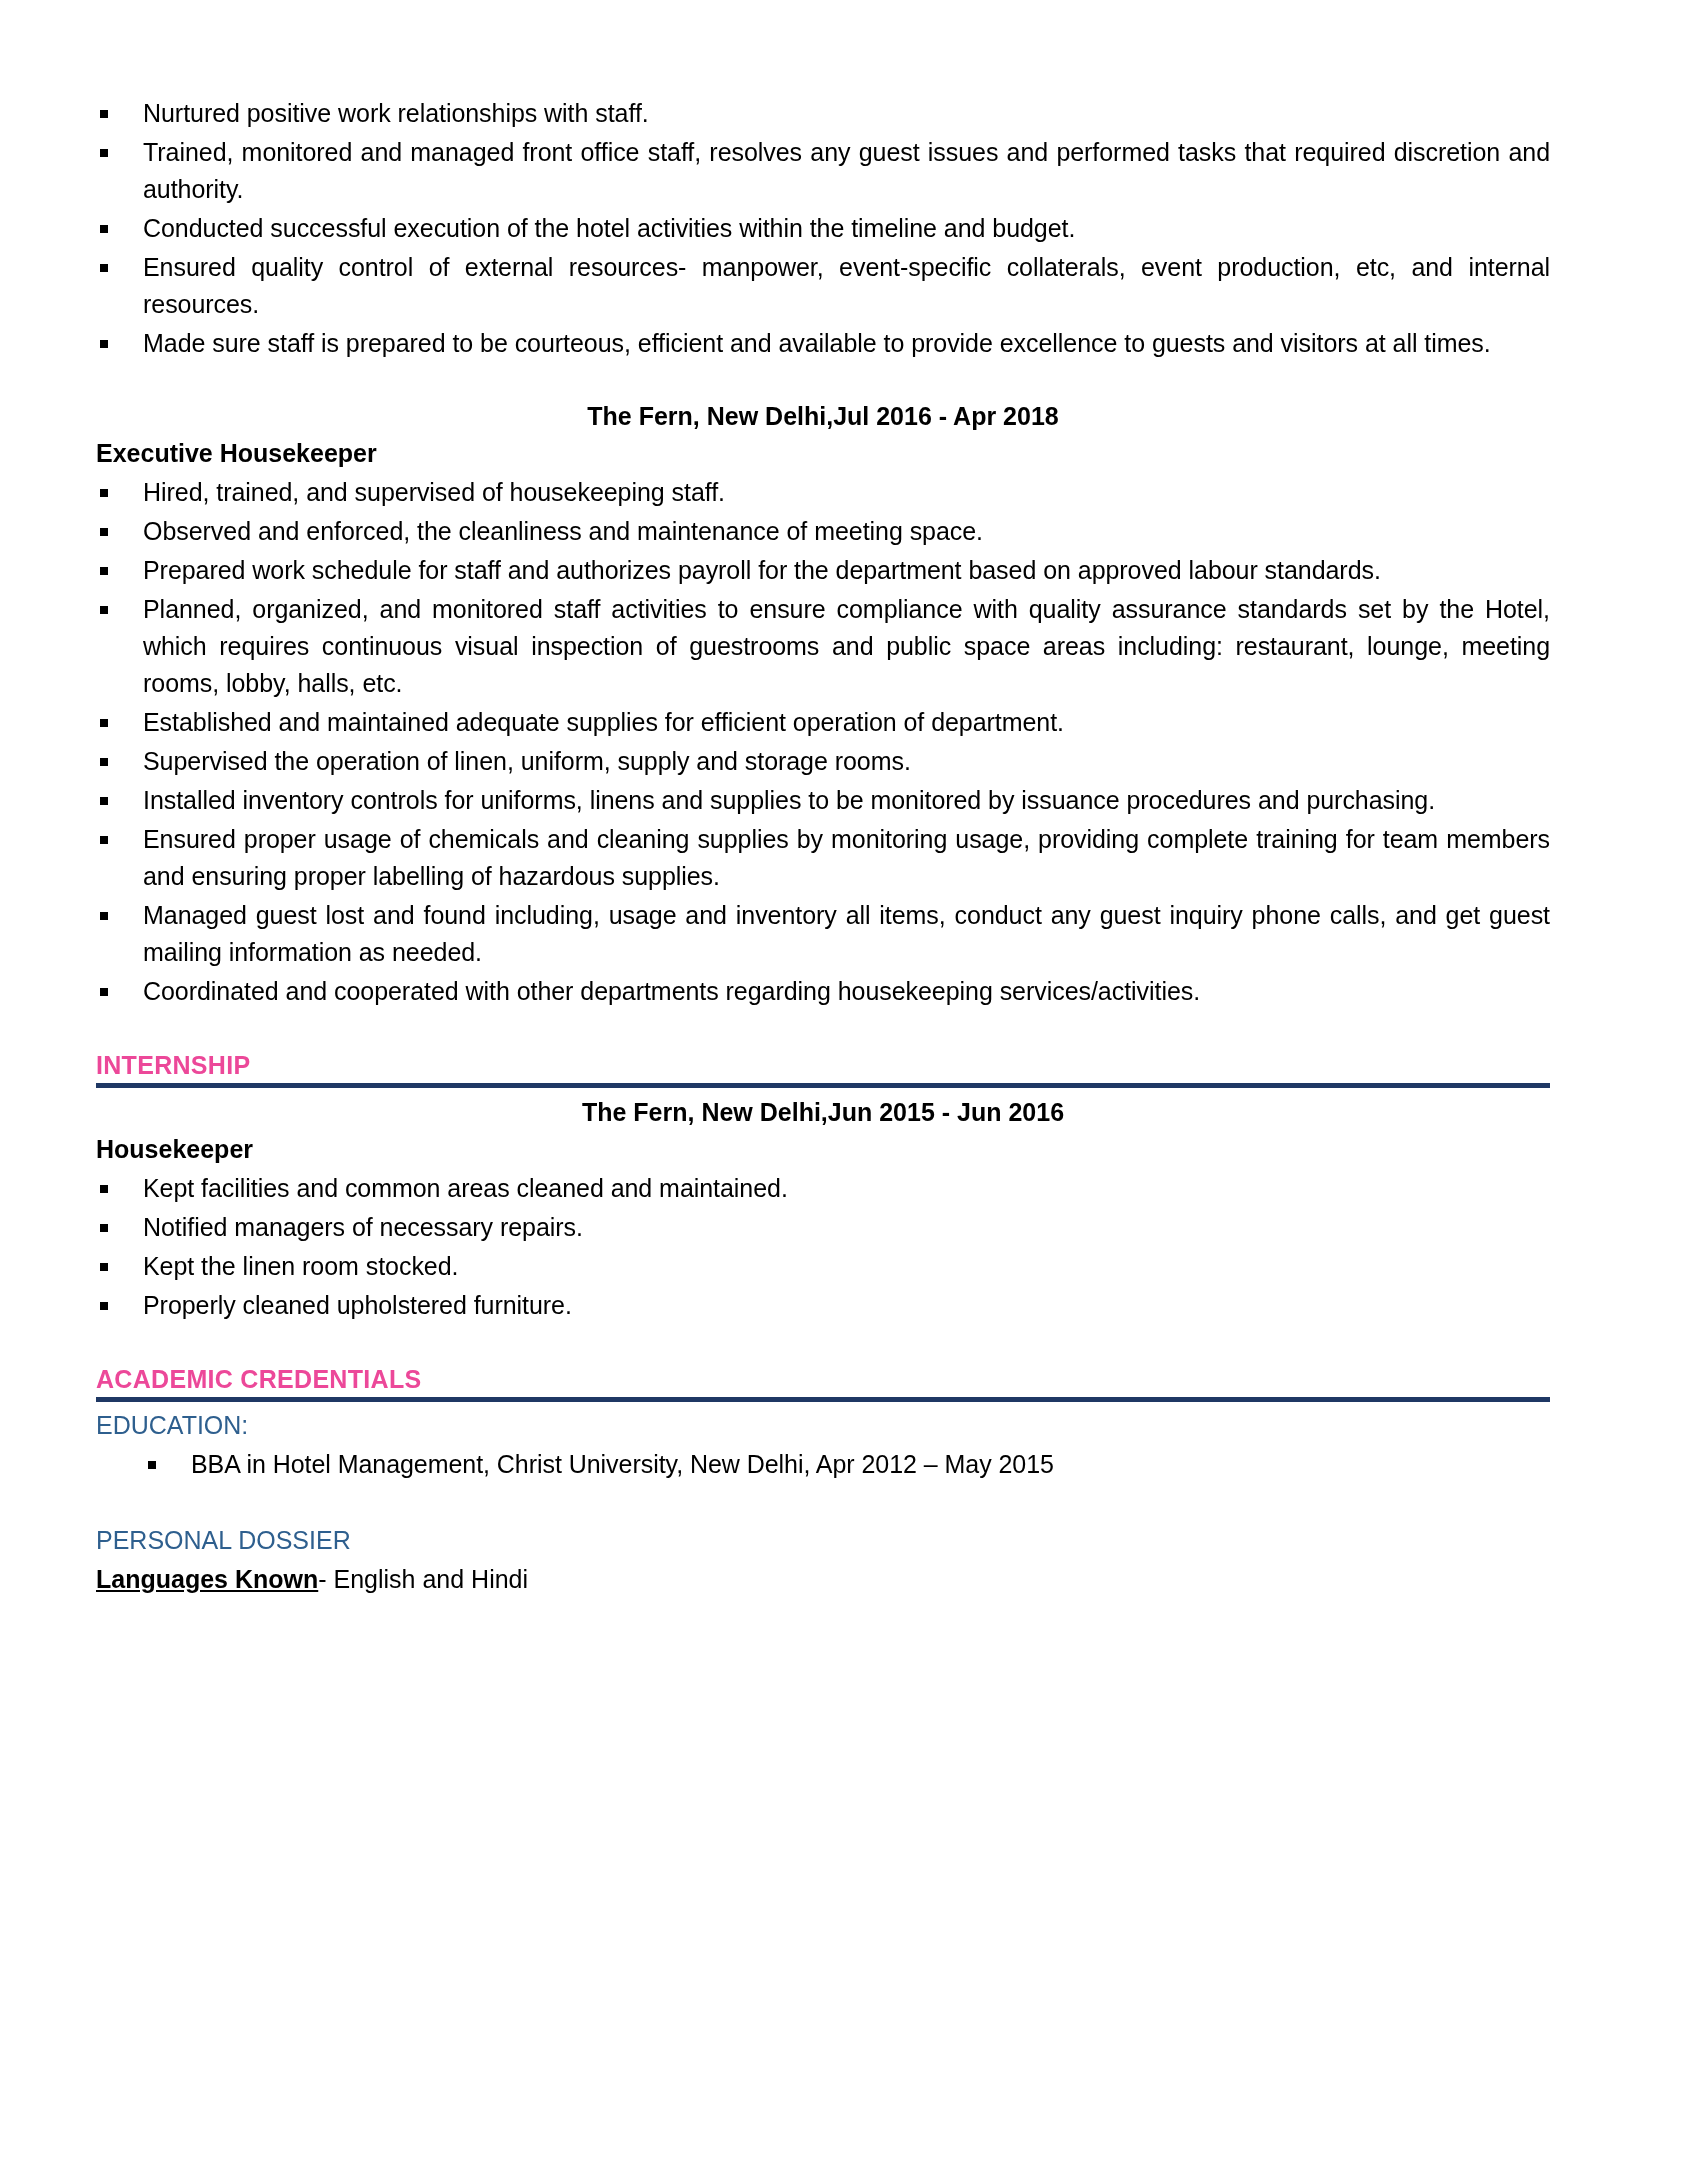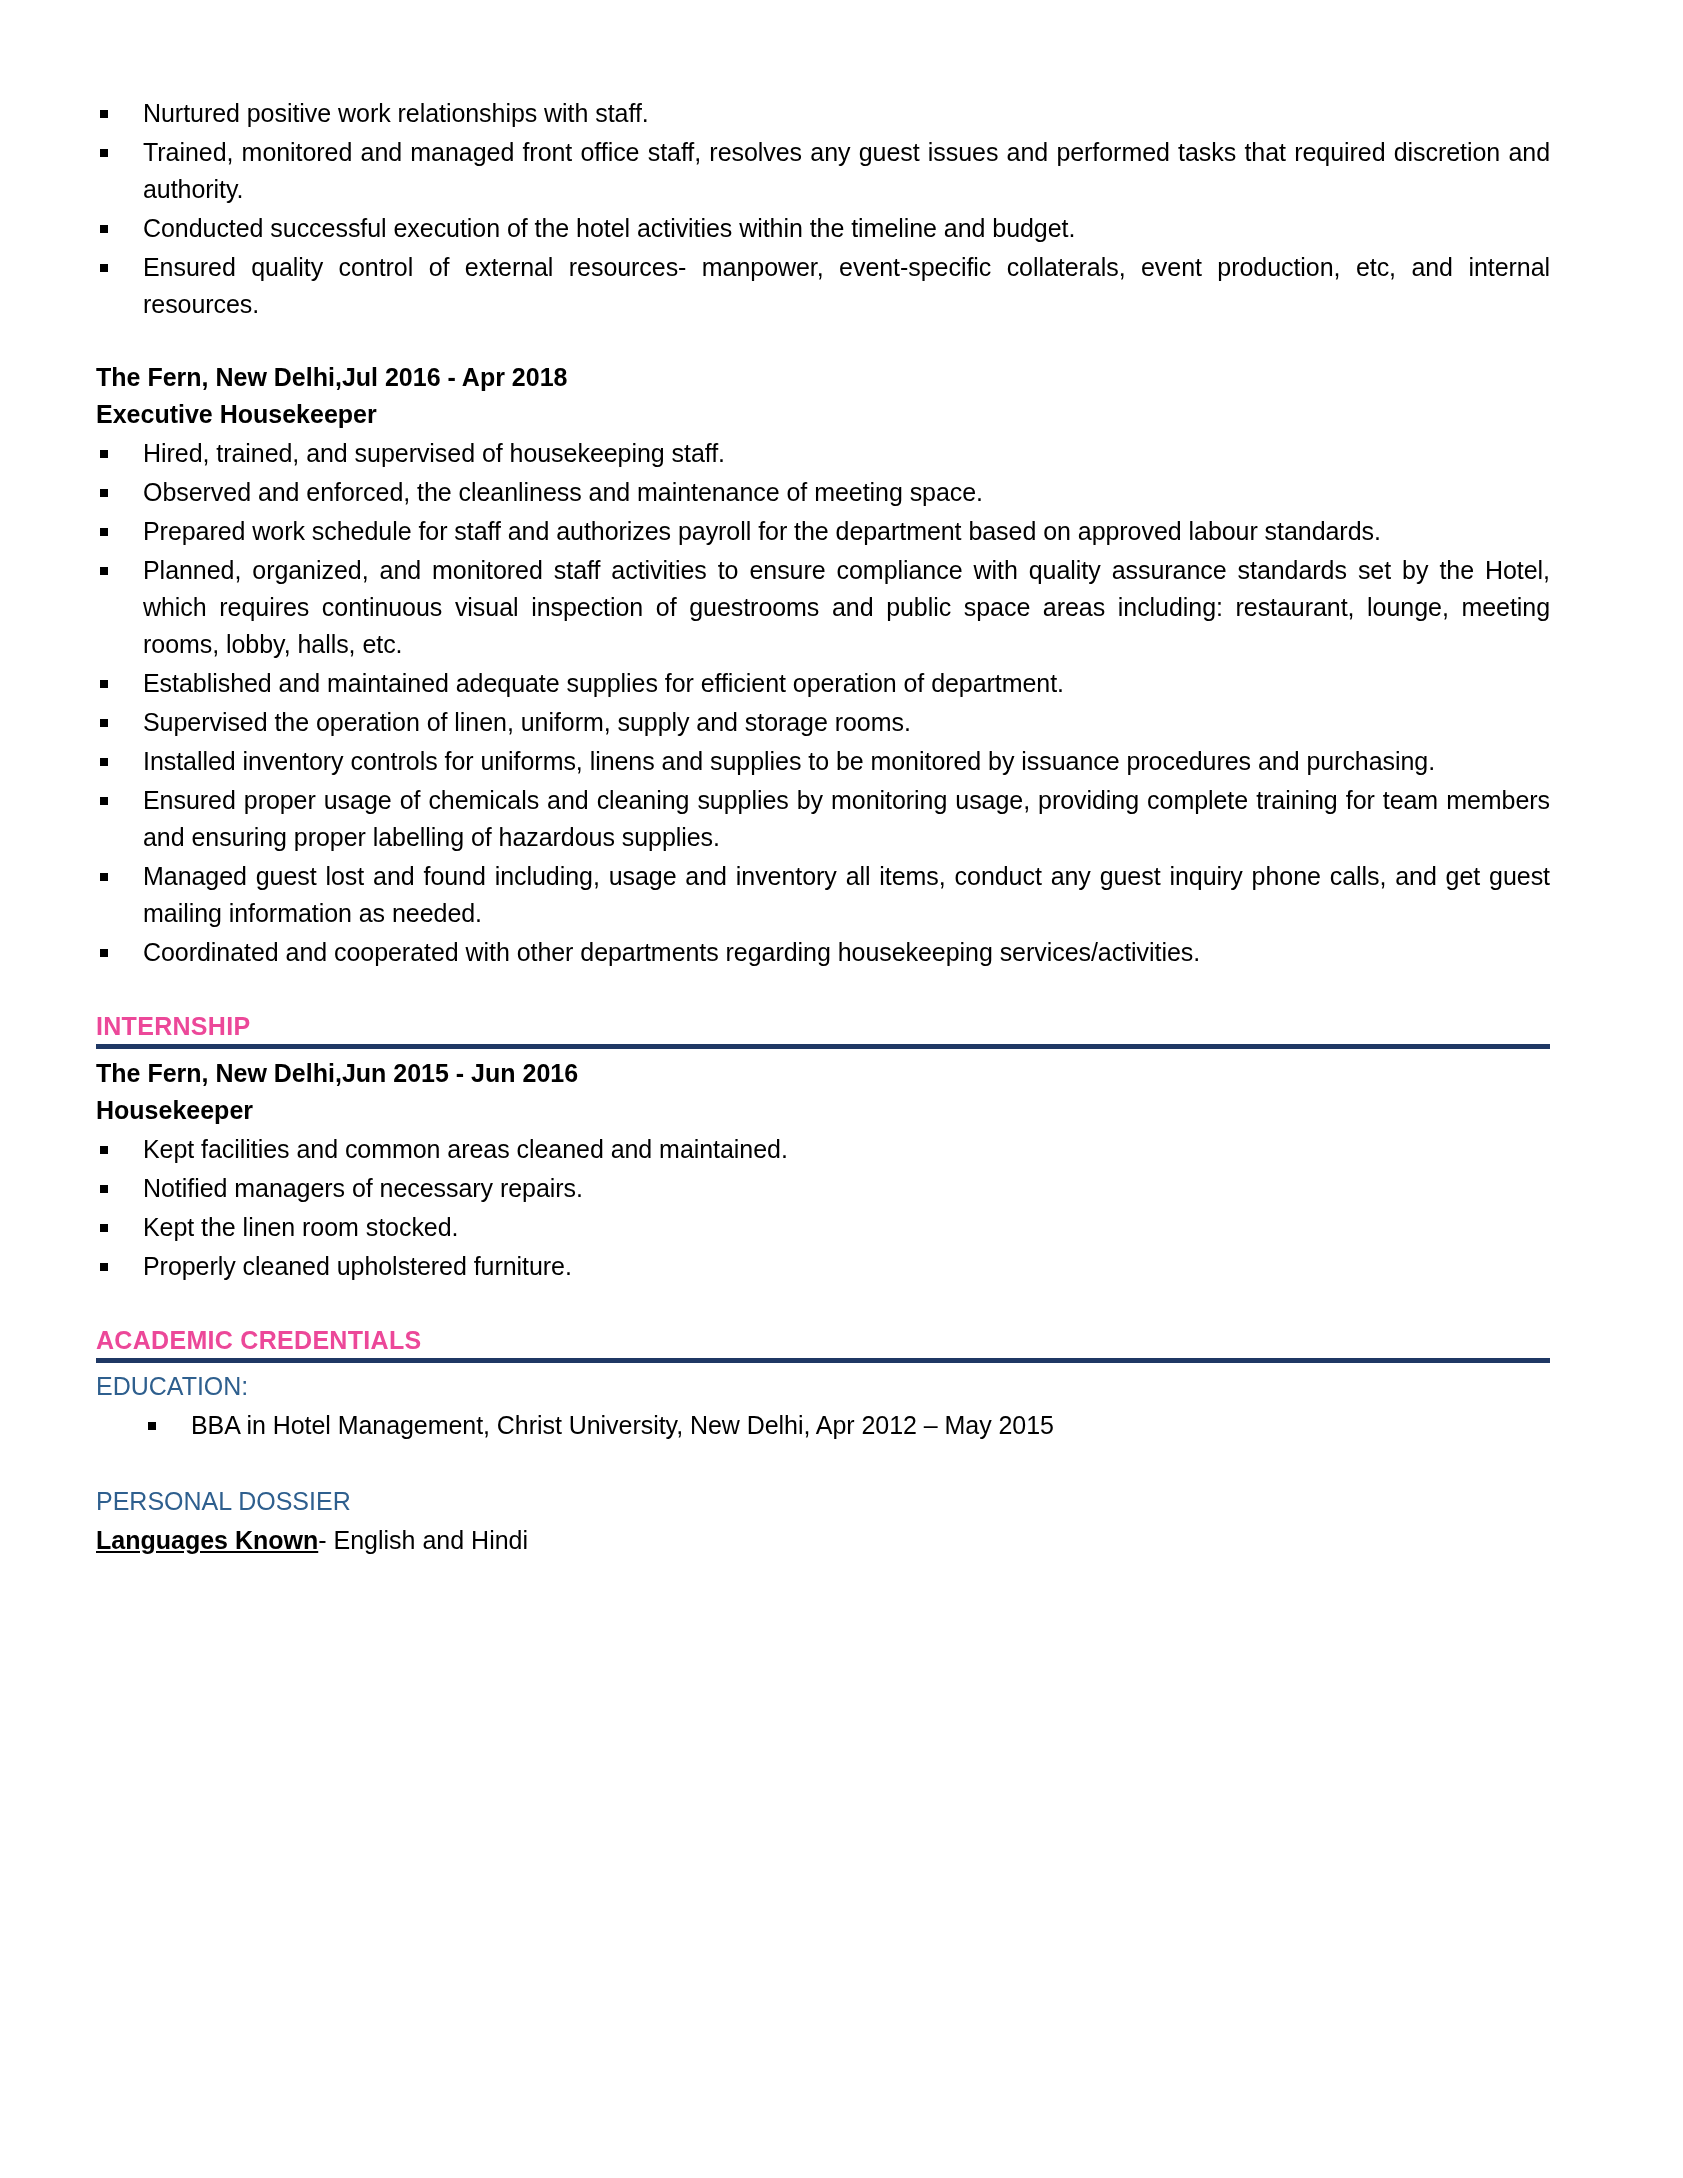--- a/index.html
+++ b/index.html
@@ -50,21 +50,21 @@
     height: 8px;
     background: #000;
   }
   ul.blist.indented {
     padding-left: 48px;
   }
 
   
   .job-head {
     display: flex;
-    justify-content: flex-start;
+    justify-content: center;
     align-items: baseline;
     font-weight: bold;
     font-size: 25px;
     line-height: 37px;
   }
   .job-head .org { }
   .job-head .dates { white-space: nowrap; }
   .job-role {
     font-weight: bold;
     font-size: 25px;
@@ -111,20 +111,21 @@
 </head>
 <body>
 
 <div class="page">
 
   <ul class="blist">
     <li>Nurtured positive work relationships with staff.</li>
     <li>Trained, monitored and managed front office staff, resolves any guest issues and performed tasks that required discretion and authority.</li>
     <li>Conducted successful execution of the hotel activities within the timeline and budget.</li>
     <li>Ensured quality control of external resources- manpower, event-specific collaterals, event production, etc, and internal resources.</li>
+    <li>Made sure staff is prepared to be courteous, efficient and available to provide excellence to guests and visitors at all times.</li>
   </ul>
 
   <div class="gap-md"></div>
 
   <div class="job-head">
     <span class="org">The Fern, New Delhi,</span>
     <span class="dates">Jul 2016 - Apr 2018</span>
   </div>
   <div class="job-role">Executive Housekeeper</div>
 

